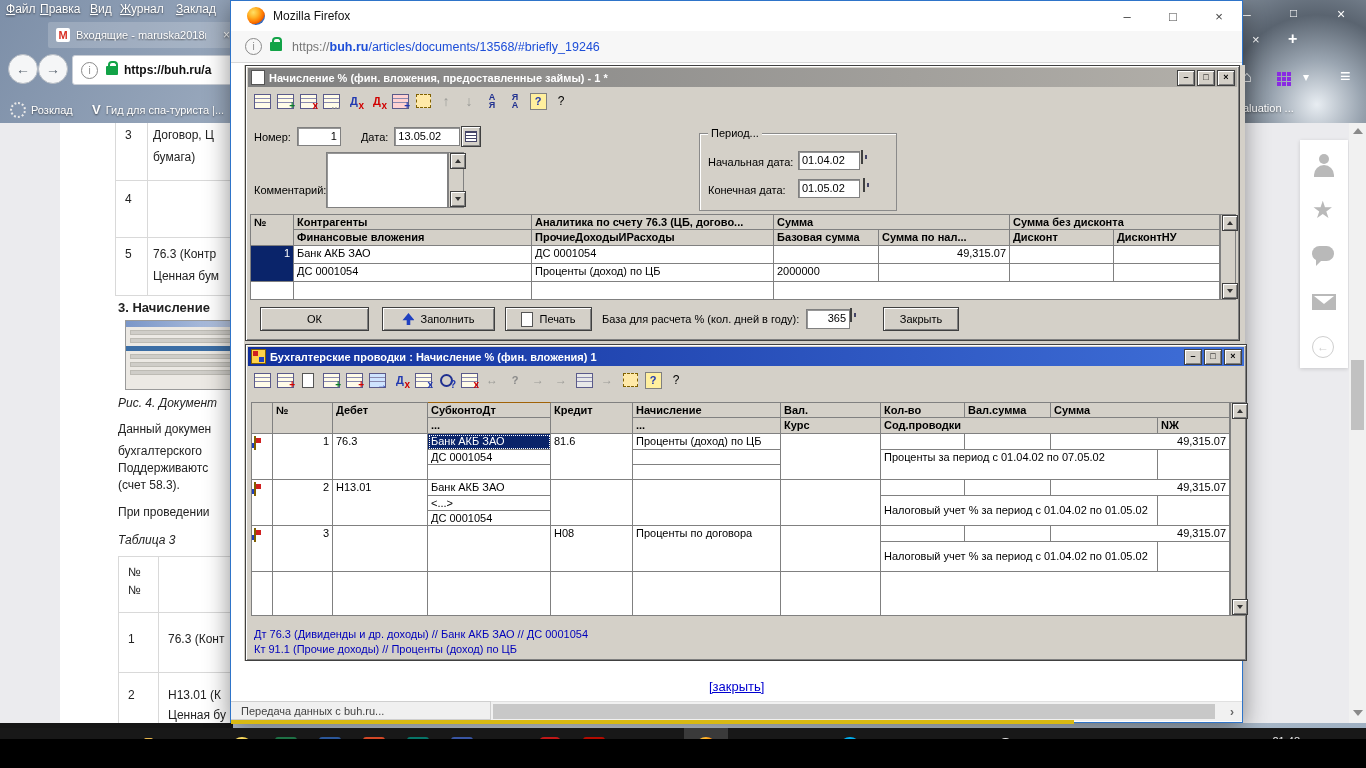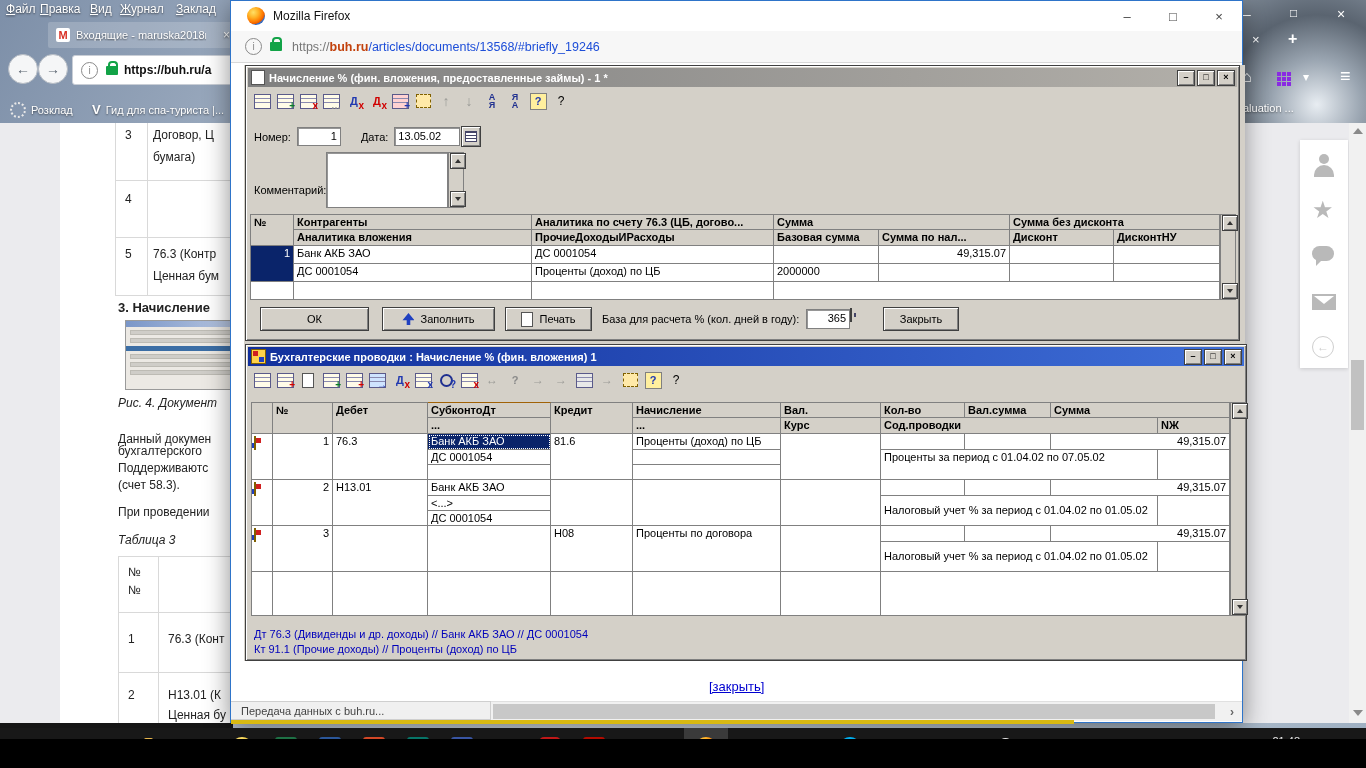--- a/index.html
+++ b/index.html
@@ -216,21 +216,21 @@
     <div class="thumb">
       <div class="t1"></div>
         <div class="tl"></div>
         <div class="tl"></div>
         <div class="t2"></div>
         <div class="tl"></div>
         <div class="tl"></div>
         <div class="tl"></div>
     </div>
     <span class="art" style="left:118px;top:396px;font-style:italic">Рис. 4. Документ</span>
-    <span class="art" style="left:118px;top:432px">Данный докумен</span>
+    <span class="art" style="left:118px;top:422px">Данный докумен</span>
     <span class="art" style="left:118px;top:444px">бухгалтерского</span>
     <span class="art" style="left:118px;top:461px">Поддерживаютс</span>
     <span class="art" style="left:118px;top:478px">(счет 58.3).</span>
     <span class="art" style="left:118px;top:505px">При проведении</span>
     <span class="art" style="left:118px;top:533px;font-style:italic">Таблица 3</span>
     <div class="artline" style="left:118px;top:556px;width:115px;height:1px"></div>
     <div class="artline" style="left:118px;top:556px;width:1px;height:167px"></div>
     <div class="artline" style="left:158px;top:556px;width:1px;height:167px"></div>
     <div class="artline" style="left:118px;top:612px;width:115px;height:1px"></div>
     <div class="artline" style="left:118px;top:672px;width:115px;height:1px"></div>
@@ -299,21 +299,21 @@
       <span>Mozilla Firefox</span>
       <span style="margin-left:auto" class="pbtn">–</span>
       <span class="pbtn">□</span>
       <span class="pbtn">×</span>
     </div>
 
     <div class="purl">
       <span class="iinfo">i</span>
       <span class="lock"></span>
       <span style="color:#777">https://</span>
-        <span style="color:#c2410c;font-weight:bold">buh.ru</span>
+        <span style="color:#1d4ed8;font-weight:bold">buh.ru</span>
         <span style="color:#1d4ed8">/articles/documents/13568/#briefly_19246</span>
     </div>
 
     <div class="shot">
 
       <div class="dlg" style="left:1px;top:0;width:993px;height:274px">
         <div class="dtitle gray-t">
           <span style="width:12px;height:13px;background:#fff;border:1px solid #555;margin-right:4px;flex:0 0 auto"></span>
           <span style="flex:1 1 auto;overflow:hidden">Начисление % (фин. вложения, предоставленные займы) - 1 *</span>
           <span class="wbtn">–</span>
@@ -386,30 +386,39 @@
         <div class="vsb" style="left:202px;top:86px;width:16px;height:56px;border:1px solid #808080">
           <span class="sbb" style="top:0">
               <span class="tri" style="position:static;border-left:3px solid transparent;border-right:3px solid transparent;border-bottom:4px solid #333"></span>
             </span>
           <span class="sbb" style="bottom:0;top:auto">
               <span class="tri" style="position:static;border-left:3px solid transparent;border-right:3px solid transparent;border-top:4px solid #333"></span>
             </span>
         </div>
 
 
+        <div class="grp" style="left:453px;top:67px;width:196px;height:76px">
+          <span class="grplbl">Период...</span>
+          <span class="abs" style="left:8px;top:22px">Начальная дата:</span>
+          <span class="inp abs" style="left:98px;top:17px;width:62px;height:19px">01.04.02</span>
+          <span class="calbtn abs" style="left:161px;top:17px;width:18px;height:19px"></span>
+          <span class="abs" style="left:8px;top:50px">Конечная дата:</span>
+          <span class="inp abs" style="left:98px;top:45px;width:62px;height:19px">01.05.02</span>
+          <span class="calbtn abs" style="left:161px;top:45px;width:18px;height:19px"></span>
+        </div>
 
         
         <div>
           <div class="tc th" style="left:4px;top:148px;width:44px;height:32px;border-left:1px solid #808080;border-top:1px solid #808080">№</div>
           <div class="tc th" style="left:48px;top:148px;width:238px;height:16px;border-top:1px solid #808080">Контрагенты</div>
           <div class="tc th" style="left:286px;top:148px;width:242px;height:16px;border-top:1px solid #808080">Аналитика по счету 76.3 (ЦБ, догово...</div>
           <div class="tc th" style="left:528px;top:148px;width:236px;height:16px;border-top:1px solid #808080">Сумма</div>
           <div class="tc th" style="left:764px;top:148px;width:210px;height:16px;border-top:1px solid #808080">Сумма без дисконта</div>
 
-          <div class="tc th" style="left:48px;top:164px;width:238px;height:16px">Аналитика вложения</div>
+          <div class="tc th" style="left:48px;top:164px;width:238px;height:16px">Финансовые вложения</div>
           <div class="tc th" style="left:286px;top:164px;width:242px;height:16px">ПрочиеДоходыИРасходы</div>
           <div class="tc th" style="left:528px;top:164px;width:105px;height:16px">Базовая сумма</div>
           <div class="tc th" style="left:633px;top:164px;width:131px;height:16px">Сумма по нал...</div>
           <div class="tc th" style="left:764px;top:164px;width:104px;height:16px">Дисконт</div>
           <div class="tc th" style="left:868px;top:164px;width:106px;height:16px">ДисконтНУ</div>
 
           <div class="tc sel r" style="left:4px;top:180px;width:44px;height:36px;border-left:1px solid #808080">1</div>
           <div class="tc" style="left:48px;top:180px;width:238px;height:18px">Банк АКБ ЗАО</div>
           <div class="tc" style="left:286px;top:180px;width:242px;height:18px">ДС 0001054</div>
           <div class="tc" style="left:528px;top:180px;width:105px;height:18px"></div>

